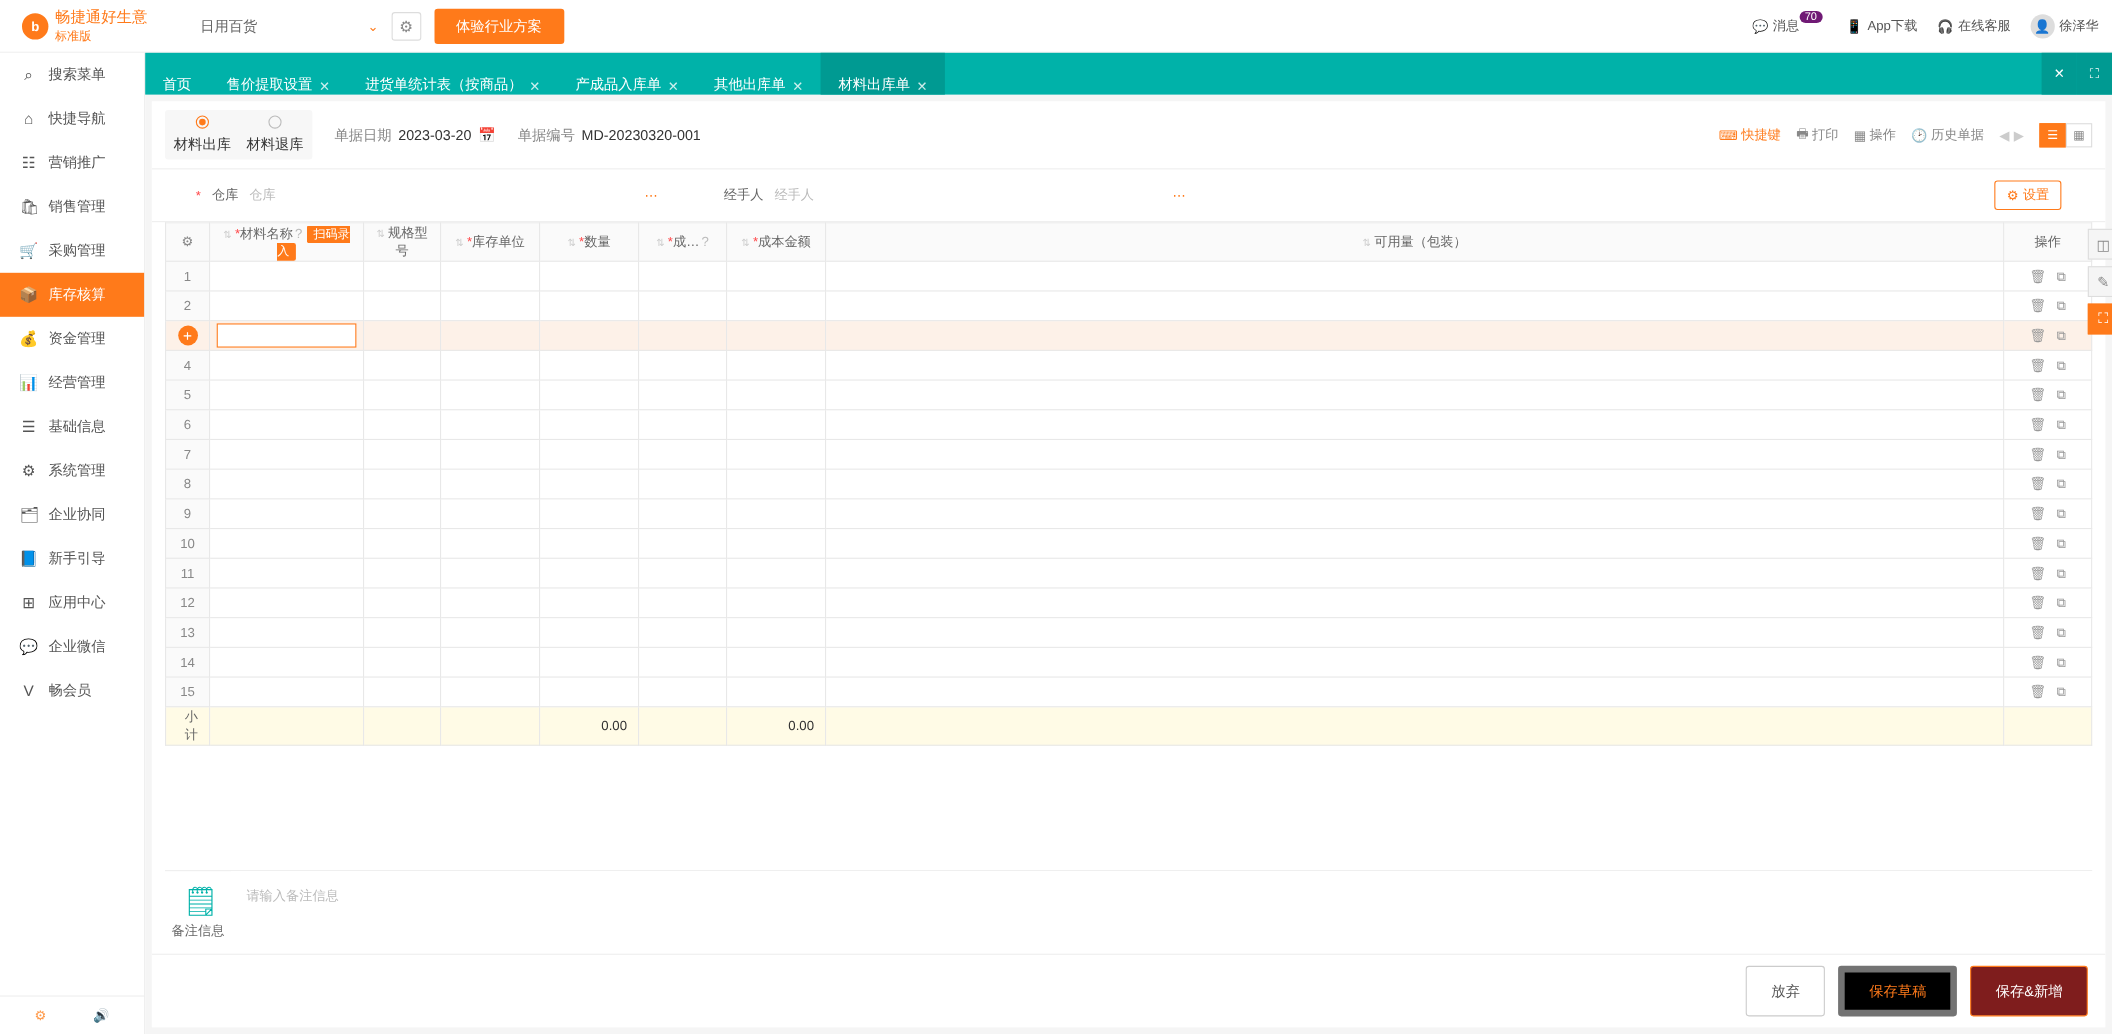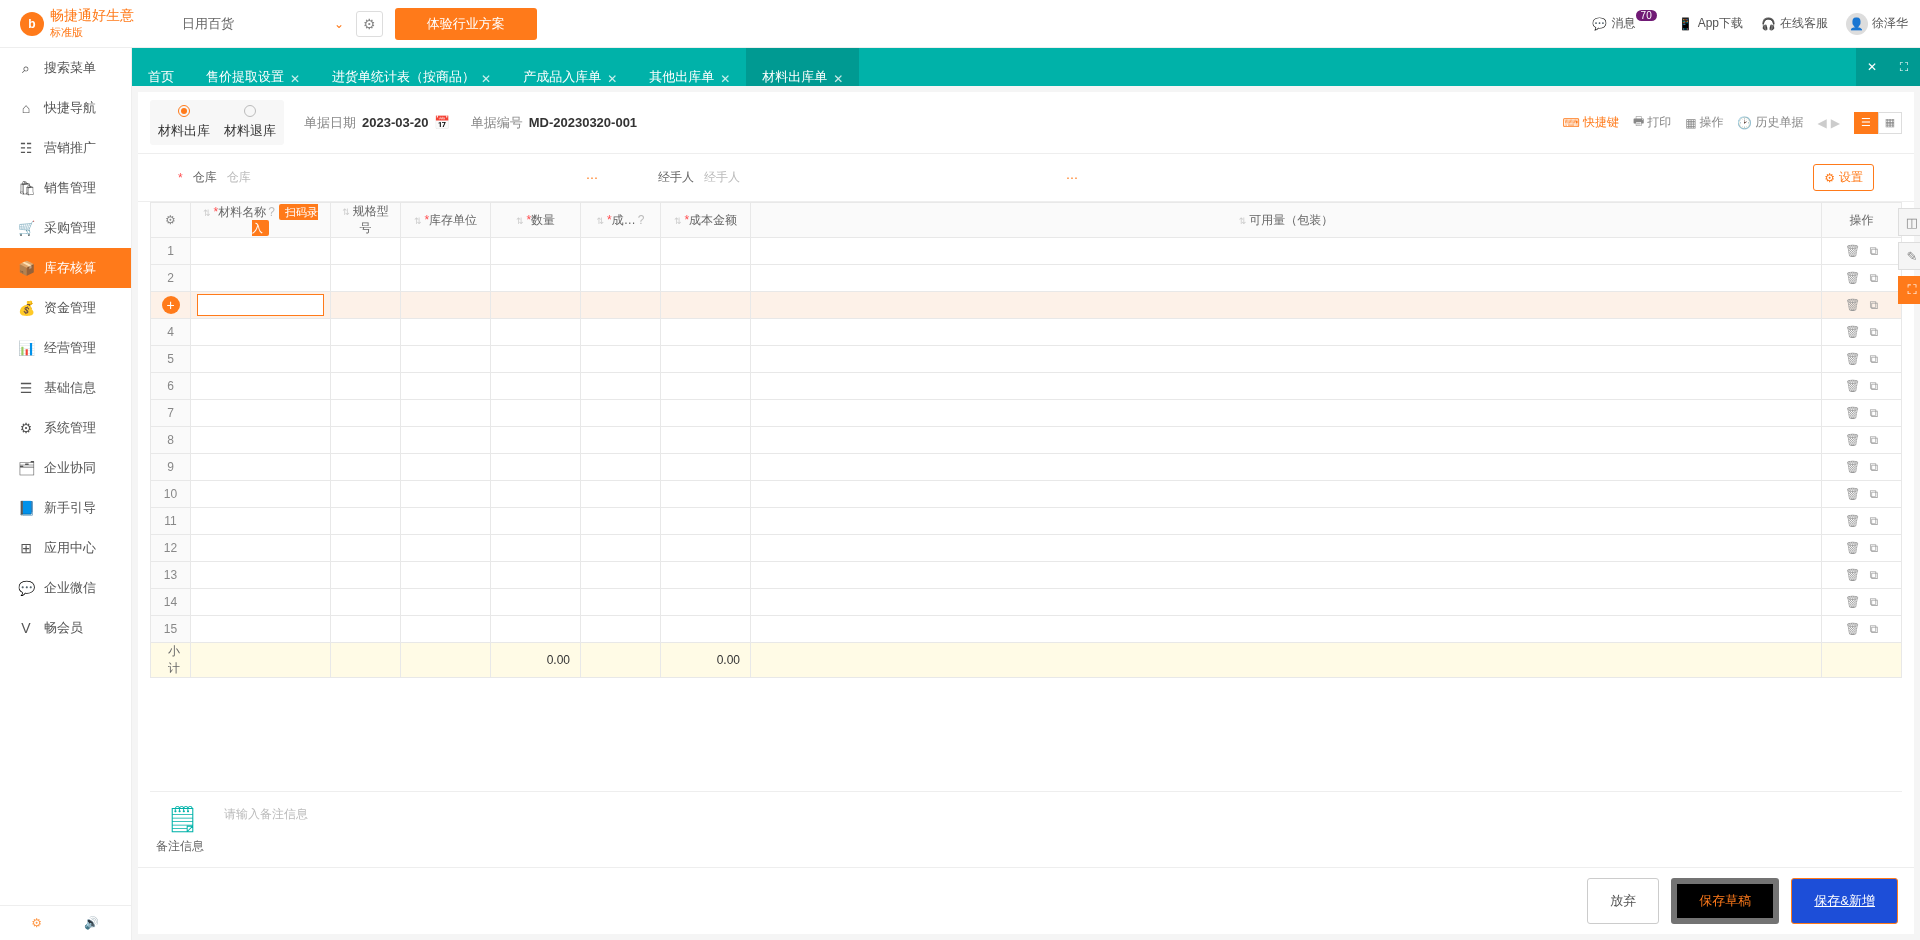--- a/index.html
+++ b/index.html
@@ -7,21 +7,21 @@
 
 
 .top-header { height: 48px; display: flex; align-items: center; padding: 0 12px; border-bottom: 1px solid #eee; }
 .logo { display: flex; align-items: center; padding: 0 8px; }
 .logo-icon { width: 24px; height: 24px; background: #ff7a1a; border-radius: 50%; display: flex; align-items: center; justify-content: center; color: #fff; font-weight: bold; margin-right: 6px; }
 .logo-text { font-size: 14px; color: #ff7a1a; font-weight: 500; }
 .logo-sub { font-size: 11px; color: #ff7a1a; }
 .dropdown-box { margin-left: 40px; display: flex; align-items: center; color: #666; font-size: 13px; }
 .chevron-down { margin-left: 100px; color: #ff7a1a; font-size: 12px; }
 .gear-btn { margin: 0 12px; color: #888; cursor: pointer; font-size: 14px; border: 1px solid #ddd; padding: 4px 6px; border-radius: 3px; }
-.primary-btn-sm { background: #ff7a1a; color: #fff; padding: 7px 32px; border-radius: 3px; border: none; cursor: pointer; font-size: 13px; text-align: center; }
+.primary-btn-sm { background: #ff7a1a; color: #fff; padding: 7px 20px; border-radius: 3px; border: none; cursor: pointer; font-size: 13px; text-align: center; }
 .header-right { margin-left: auto; display: flex; align-items: center; gap: 18px; font-size: 12px; color: #555; }
 .hr-item { display: flex; align-items: center; gap: 4px; cursor: pointer; }
 .badge { background: #701a75; color: #fff; border-radius: 8px; padding: 0 5px; font-size: 10px; position: relative; top: -8px; left: -4px; }
 .avatar-sm { width: 22px; height: 22px; border-radius: 50%; background: #ddd; display: inline-flex; align-items: center; justify-content: center; color: #999; }
 
 
 .layout { display: flex; height: calc(100vh - 48px); }
 
 
 .sidebar { width: 132px; background: #fff; border-right: 1px solid #eee; display: flex; flex-direction: column; }
@@ -43,21 +43,21 @@
 
 
 .content { flex: 1; background: #fff; margin: 6px; display: flex; flex-direction: column; overflow: hidden; }
 .sub-row { display: flex; align-items: center; padding: 8px 12px; border-bottom: 1px solid #eee; font-size: 13px; }
 .radio-grp { background: #f7f7f7; padding: 5px 8px; border-radius: 3px; display: flex; gap: 14px; align-items: center; }
 .radio-opt { display: flex; align-items: center; gap: 5px; cursor: pointer; flex-direction: column; }
 .radio-circle { width: 12px; height: 12px; border-radius: 50%; border: 1px solid #bbb; display: inline-flex; align-items: center; justify-content: center; }
 .radio-circle.on { border-color: #ff7a1a; }
 .radio-circle.on::after { content: ""; width: 6px; height: 6px; background: #ff7a1a; border-radius: 50%; }
 .meta-lbl { margin-left: 20px; color: #888; }
-.meta-val { margin-left: 6px; color: #333; font-weight: bold; }
+.meta-val { margin-left: 6px; color: #333; }
 .cal-icon { color: #ff7a1a; margin-left: 6px; }
 .right-tools { margin-left: auto; display: flex; align-items: center; gap: 14px; color: #888; font-size: 12px; }
 .rt-item { display: flex; align-items: center; gap: 3px; cursor: pointer; }
 .rt-item.orange { color: #ff7a1a; }
 .nav-arrows { display: flex; gap: 4px; color: #ccc; }
 .view-toggle { display: flex; }
 .vt-btn { width: 24px; height: 22px; display: flex; align-items: center; justify-content: center; border: 1px solid #ddd; cursor: pointer; font-size: 11px; }
 .vt-btn.on { background: #ff7a1a; color: #fff; border-color: #ff7a1a; }
 
 
@@ -94,21 +94,21 @@
 .remarks-label { width: 60px; padding: 12px 6px; text-align: center; font-size: 12px; color: #666; display: flex; flex-direction: column; align-items: center; gap: 6px; }
 .remarks-icon { width: 28px; height: 28px; color: #00b2a9; font-size: 26px; }
 .remarks-input { flex: 1; border: none; padding: 14px; font-size: 12px; resize: none; }
 .remarks-input::placeholder { color: #bbb; }
 
 
 .footer { padding: 10px 16px; display: flex; justify-content: flex-end; gap: 12px; border-top: 1px solid #eee; }
 .btn { padding: 8px 22px; border-radius: 3px; font-size: 13px; cursor: pointer; }
 .btn-default { background: #fff; border: 1px solid #ccc; color: #555; }
 .btn-outline { background: #000000; border: 6px solid #737373; color: #ff7a1a; }
-.btn-primary { background: #1d4ed8; border: 1px solid #ff7a1a; color: #fff; text-decoration: underline; }
+.btn-primary { background: #7f1d1d; border: 1px solid #ff7a1a; color: #fff; }
 
 
 .right-rail { position: absolute; right: -6px; top: 160px; width: 28px; display: flex; flex-direction: column; gap: 6px; }
 .rail-item { width: 28px; height: 28px; background: #f5f5f5; border: 1px solid #ddd; display: flex; align-items: center; justify-content: center; color: #888; cursor: pointer; font-size: 13px; }
 .rail-item.on { background: #ff7a1a; color: #fff; border-color: #ff7a1a; }
 </style>
 </head>
 <body>
 
 <div class="top-header">

